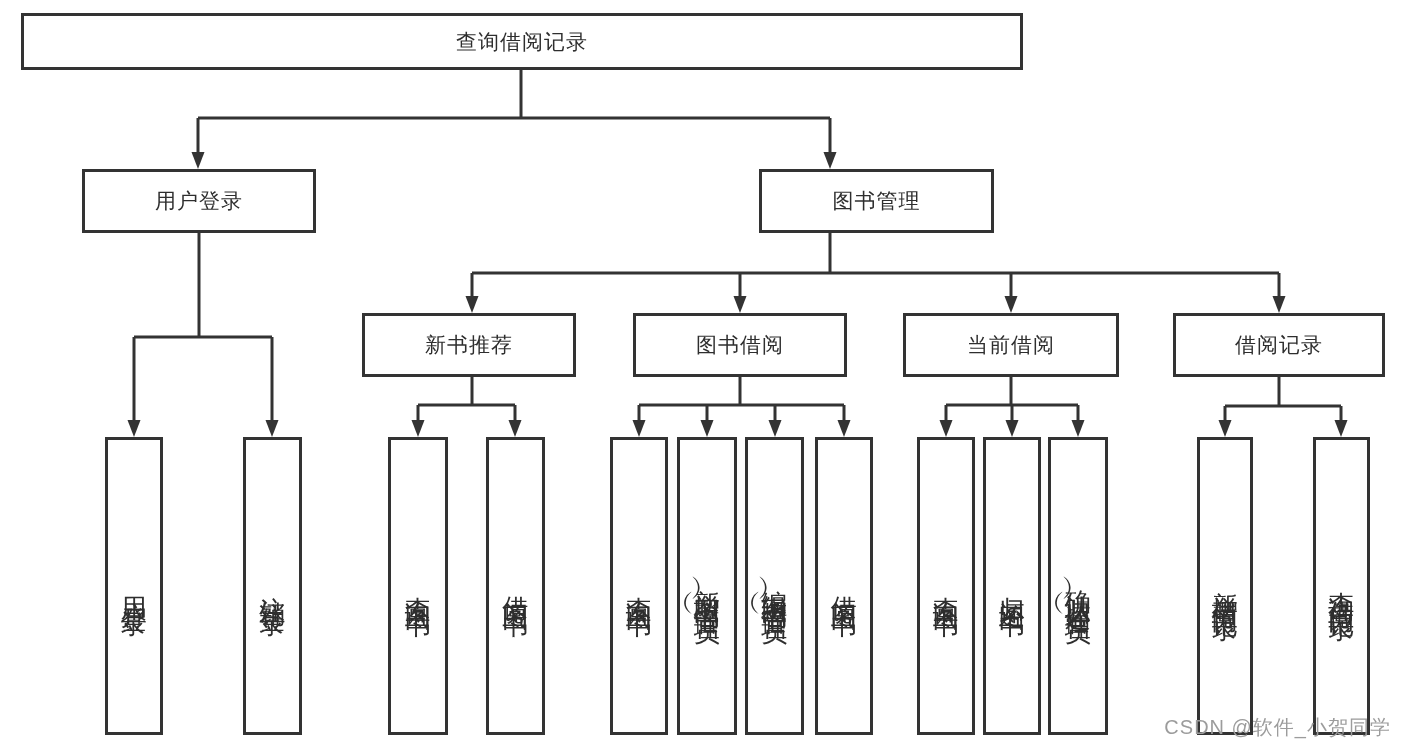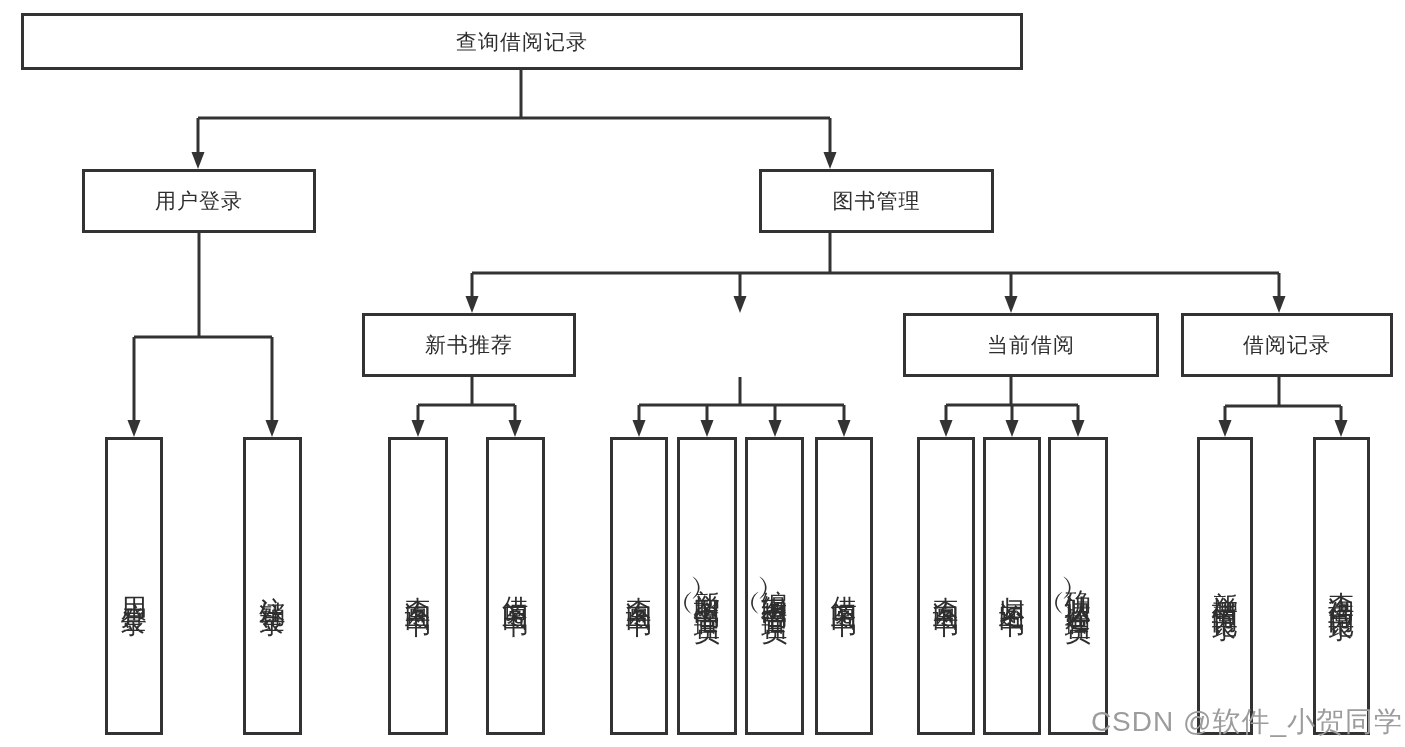--- a/index.html
+++ b/index.html
@@ -63,23 +63,23 @@
     white-space: nowrap;
   }
   .rot-paren {
     display: inline-block;
     transform: rotate(90deg);
     letter-spacing: 0;
   }
 
   .watermark {
     position: absolute;
-    right: 2px;
+    right: 14px;
     bottom: 6px;
-    font-size: 28px;
+    font-size: 20px;
     color: var(--wm);
     letter-spacing: 1px;
     z-index: 5;
     white-space: nowrap;
   }
 </style>
 </head>
 <body>
 
 <div class="canvas">
@@ -153,24 +153,27 @@
   <div class="hbox" style="left:82px; top:169px; width:234px; height:64px;">
     <span>用户登录</span>
   </div>
   <div class="hbox" style="left:712px; top:169px; width:235px; height:64px;margin-left:47px;">
     <span>图书管理</span>
   </div>
 
   <div class="hbox" style="left:362px; top:313px; width:214px; height:64px;">
     <span>新书推荐</span>
   </div>
-  <div class="hbox" style="left:903px; top:313px; width:256px; height:64px;">
+  <div class="hbox" style="left:633px; top:313px; width:214px; height:64px;">
+    <span>图书借阅</span>
+  </div>
+  <div class="hbox" style="left:903px; top:313px; width:216px; height:64px;">
     <span>当前借阅</span>
   </div>
-  <div class="hbox" style="left:1173px; top:313px; width:212px; height:64px;margin-left:8px;">
+  <div class="hbox" style="left:1173px; top:313px; width:212px; height:64px;">
     <span>借阅记录</span>
   </div>
 
   <div class="leaf" style="left:105px; width:58px;">
     <span class="v-text">用户登录</span>
   </div>
   <div class="leaf" style="left:243px; width:59px;">
     <span class="v-text">注销登录</span>
   </div>
 

